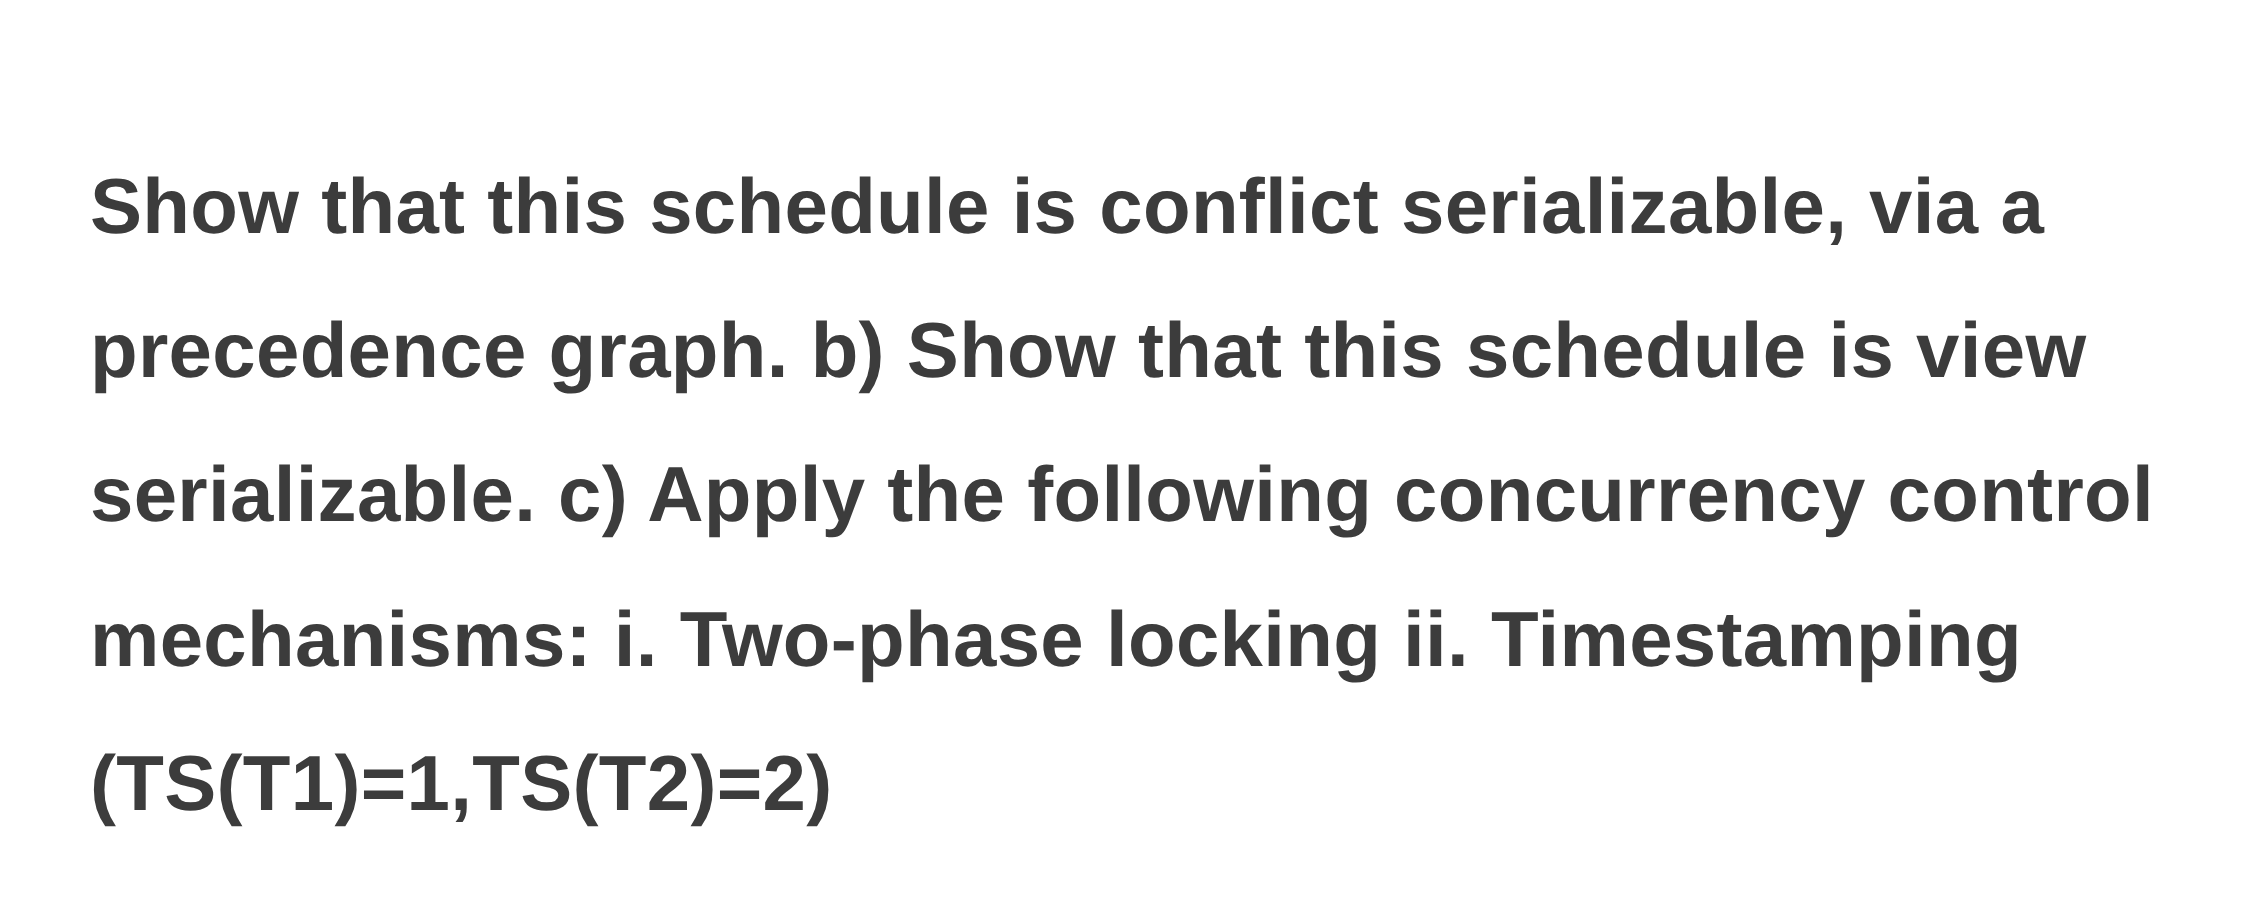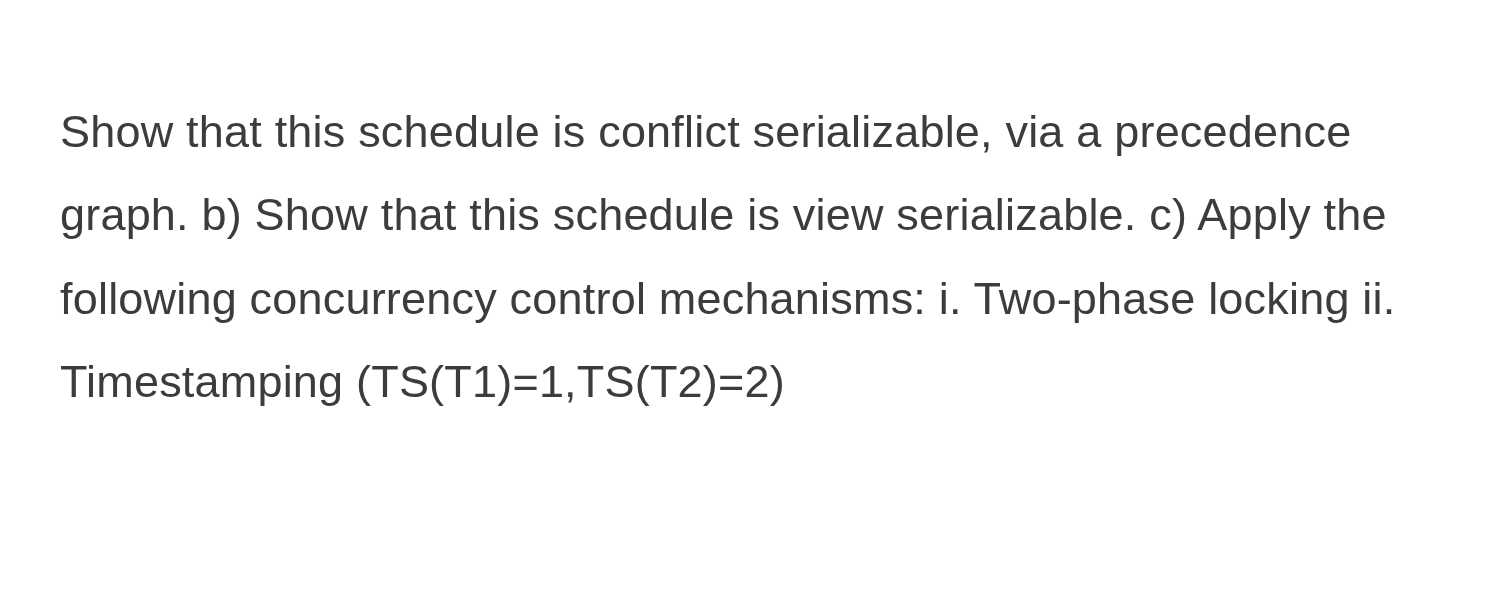--- a/index.html
+++ b/index.html
@@ -9,25 +9,25 @@
     }
     body {
       width: 1500px;
       height: 600px;
       background: #ffffff;
       font-family: -apple-system, BlinkMacSystemFont, 'Segoe UI', Helvetica, Arial, sans-serif;
       padding: 90px 60px 60px 60px;
       overflow: hidden;
     }
     .content {
-      font-size: 45px;
+      font-size: 52px;
       line-height: 1.85;
       color: #3c3c3c;
       letter-spacing: 0.2px;
-      font-weight: 400;
+      font-weight: 700;
     }
   </style>
 </head>
 <body>
 
 <div class="content">
   <span>Show that this schedule is conflict serializable, via a precedence graph. b) Show that this schedule is view serializable. c) Apply the following concurrency control mechanisms: i. Two-phase locking ii. Timestamping (TS(T1)=1,TS(T2)=2)</span>
 </div>
 
 </body></html>

